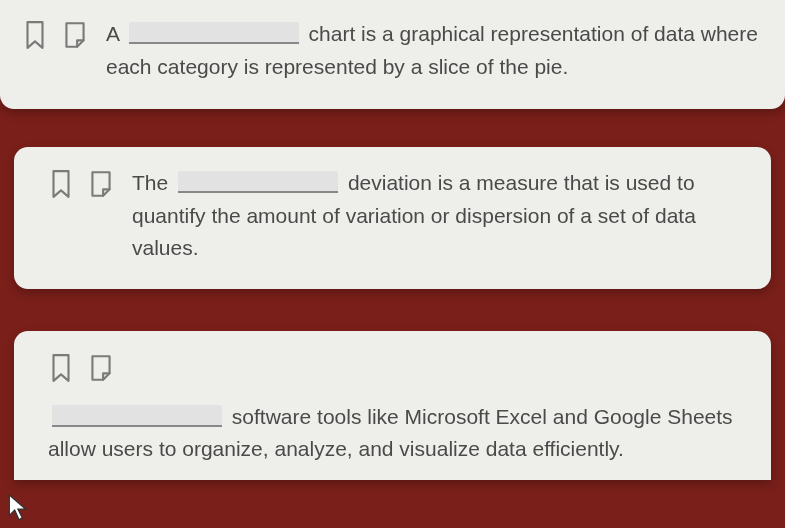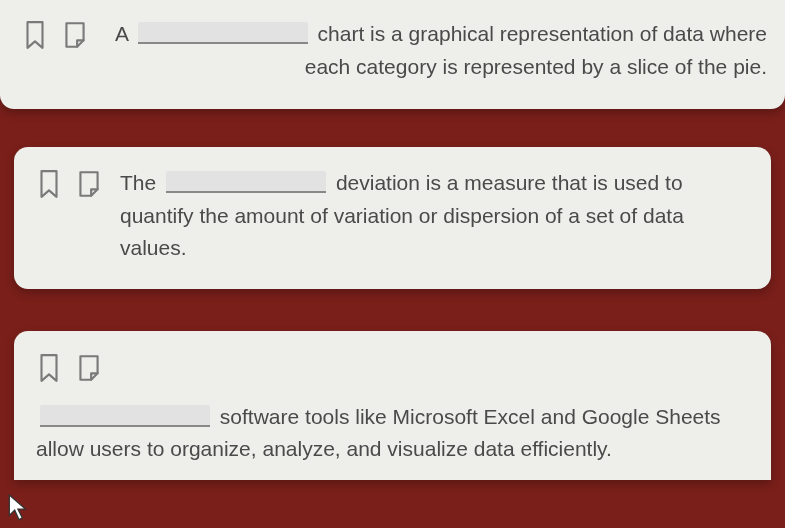--- a/index.html
+++ b/index.html
@@ -8,34 +8,33 @@
     background: #7a1f1a;
     font-family: Arial, Helvetica, sans-serif;
     color: #4a4a4a;
     font-size: 21px;
     line-height: 1.55;
   }
   .card {
     background: #eeeeea;
     border-radius: 14px;
     margin: 0 14px;
-    padding: 20px 26px 24px 22px;
+    padding: 20px 26px 24px 34px;
     box-shadow: 0 4px 10px rgba(0,0,0,0.25);
     display: flex;
     gap: 18px;
   }
   .card.top {
     margin: 0;
     border-radius: 0 0 14px 14px;
     padding-top: 18px;
     padding-left: 22px;
     padding-right: 18px;
     padding-bottom: 26px;
     margin-bottom: 38px;
-    text-align: right;
   }
   .card.mid {
     margin-bottom: 42px;
   }
   .card.bot {
     border-radius: 14px 14px 0 0;
     padding-bottom: 14px;
     margin-bottom: 0;
     flex-direction: column;
   }

